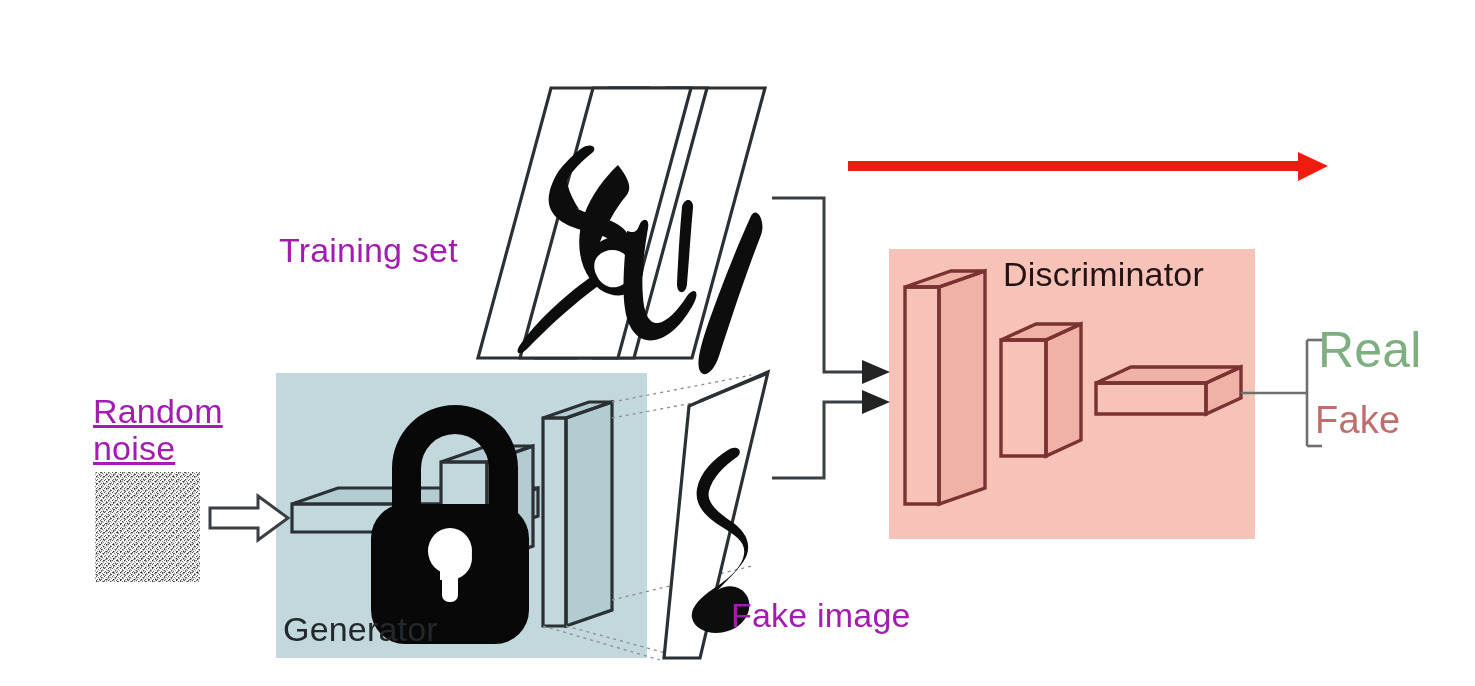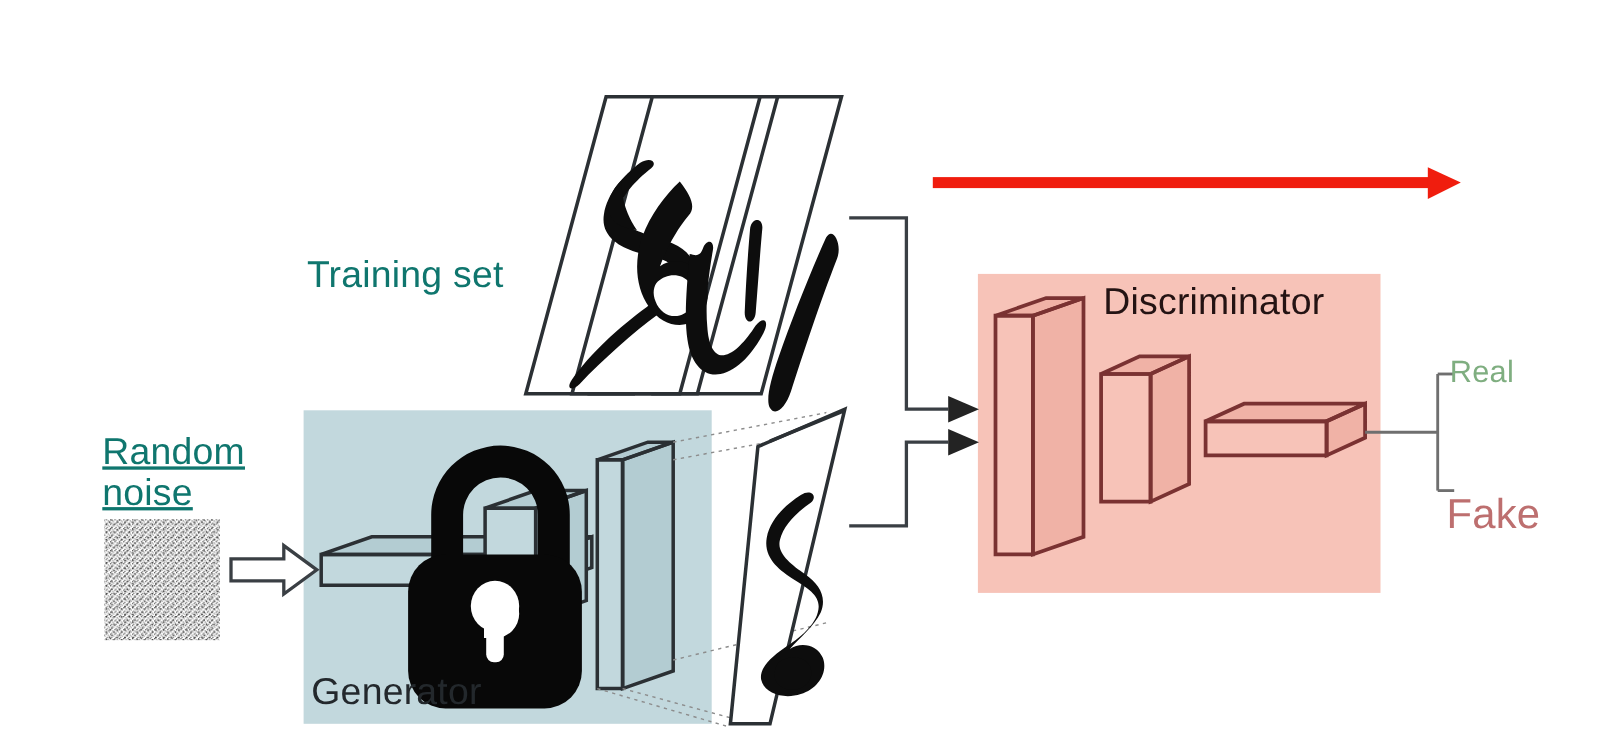--- a/index.html
+++ b/index.html
@@ -24,33 +24,33 @@
     left: 276px; top: 373px; width: 371px; height: 285px;
     background: #c2d8dd;
   }
   #discriminator-panel {
     left: 889px; top: 249px; width: 366px; height: 290px;
     background: #f7c3b8;
   }
 
   
   .label {
-    color: #0f766e;
+    color: #a21caf;
     white-space: pre;
     line-height: 1.08;
     letter-spacing: 0.2px;
   }
   #training-set-label { left: 279px; top: 232px; font-size: 34px; }
   #random-noise-label { left: 93px; top: 393px; font-size: 34px; text-decoration: underline; }
   #generator-label    { left: 283px; top: 611px; font-size: 34px; color:#23282c; }
   #fake-image-label   { left: 731px; top: 597px; font-size: 34px; }
   #discriminator-label{ left: 1003px; top: 256px; font-size: 34px; color:#241313; }
   #lock-update-label  { left: 936px; top: 101px; font-size: 28px; color:#3a3a3a; }
-  #real-label { left: 1318px; top: 323px; font-size: 28px; color: #7fae80; text-align: right; }
-  #fake-label { left: 1315px; top: 400px; font-size: 38px; color: #bd6f6f; margin-top: 48px; }
+  #real-label { left: 1318px; top: 323px; font-size: 50px; color: #7fae80; text-align: right; }
+  #fake-label { left: 1315px; top: 400px; font-size: 38px; color: #bd6f6f; }
 
   
   #cut-title {
     left: 378px; top: -17px; width: 420px; height: 26px;
     font-size: 25px; color: #b0637a; opacity: .55;
     overflow: hidden; white-space: pre;
   }
 
   
   #art { left: 0; top: 0; width: 1475px; height: 686px; }
@@ -269,20 +269,21 @@
     </g>
   </svg>
 
   <div class="abs label" id="training-set-label">Training set</div>
 
   <div class="abs label" id="random-noise-label">Random
 noise</div>
 
   <div class="abs label" id="generator-label">Generator</div>
 
+  <div class="abs label" id="fake-image-label">Fake image</div>
 
   <div class="abs label" id="discriminator-label">Discriminator</div>
 
 
   <div class="abs label" id="real-label">Real</div>
 
   <div class="abs label" id="fake-label">Fake</div>
 
 </div>
 

